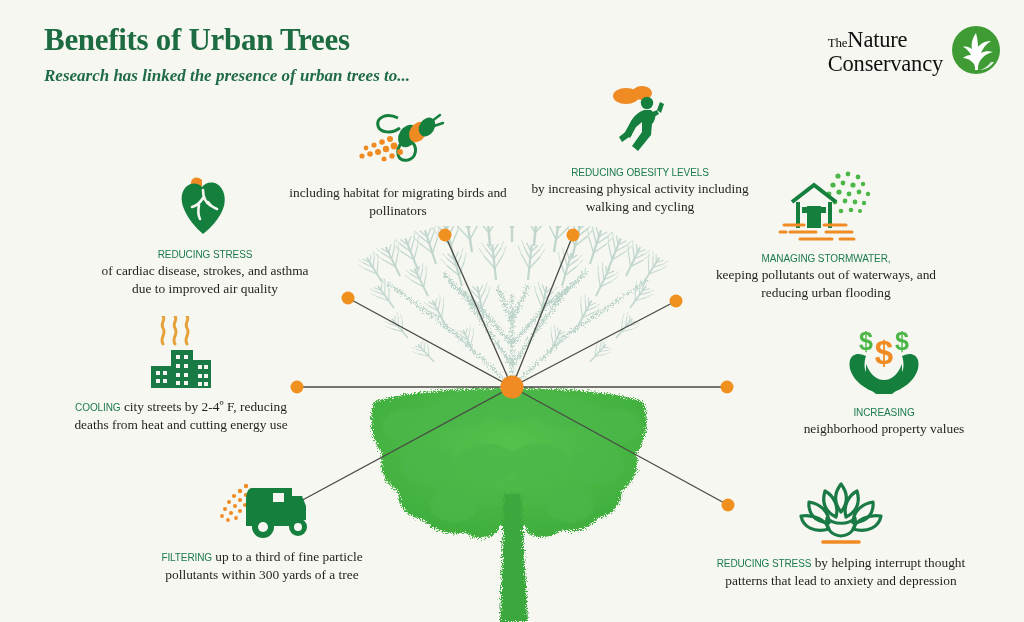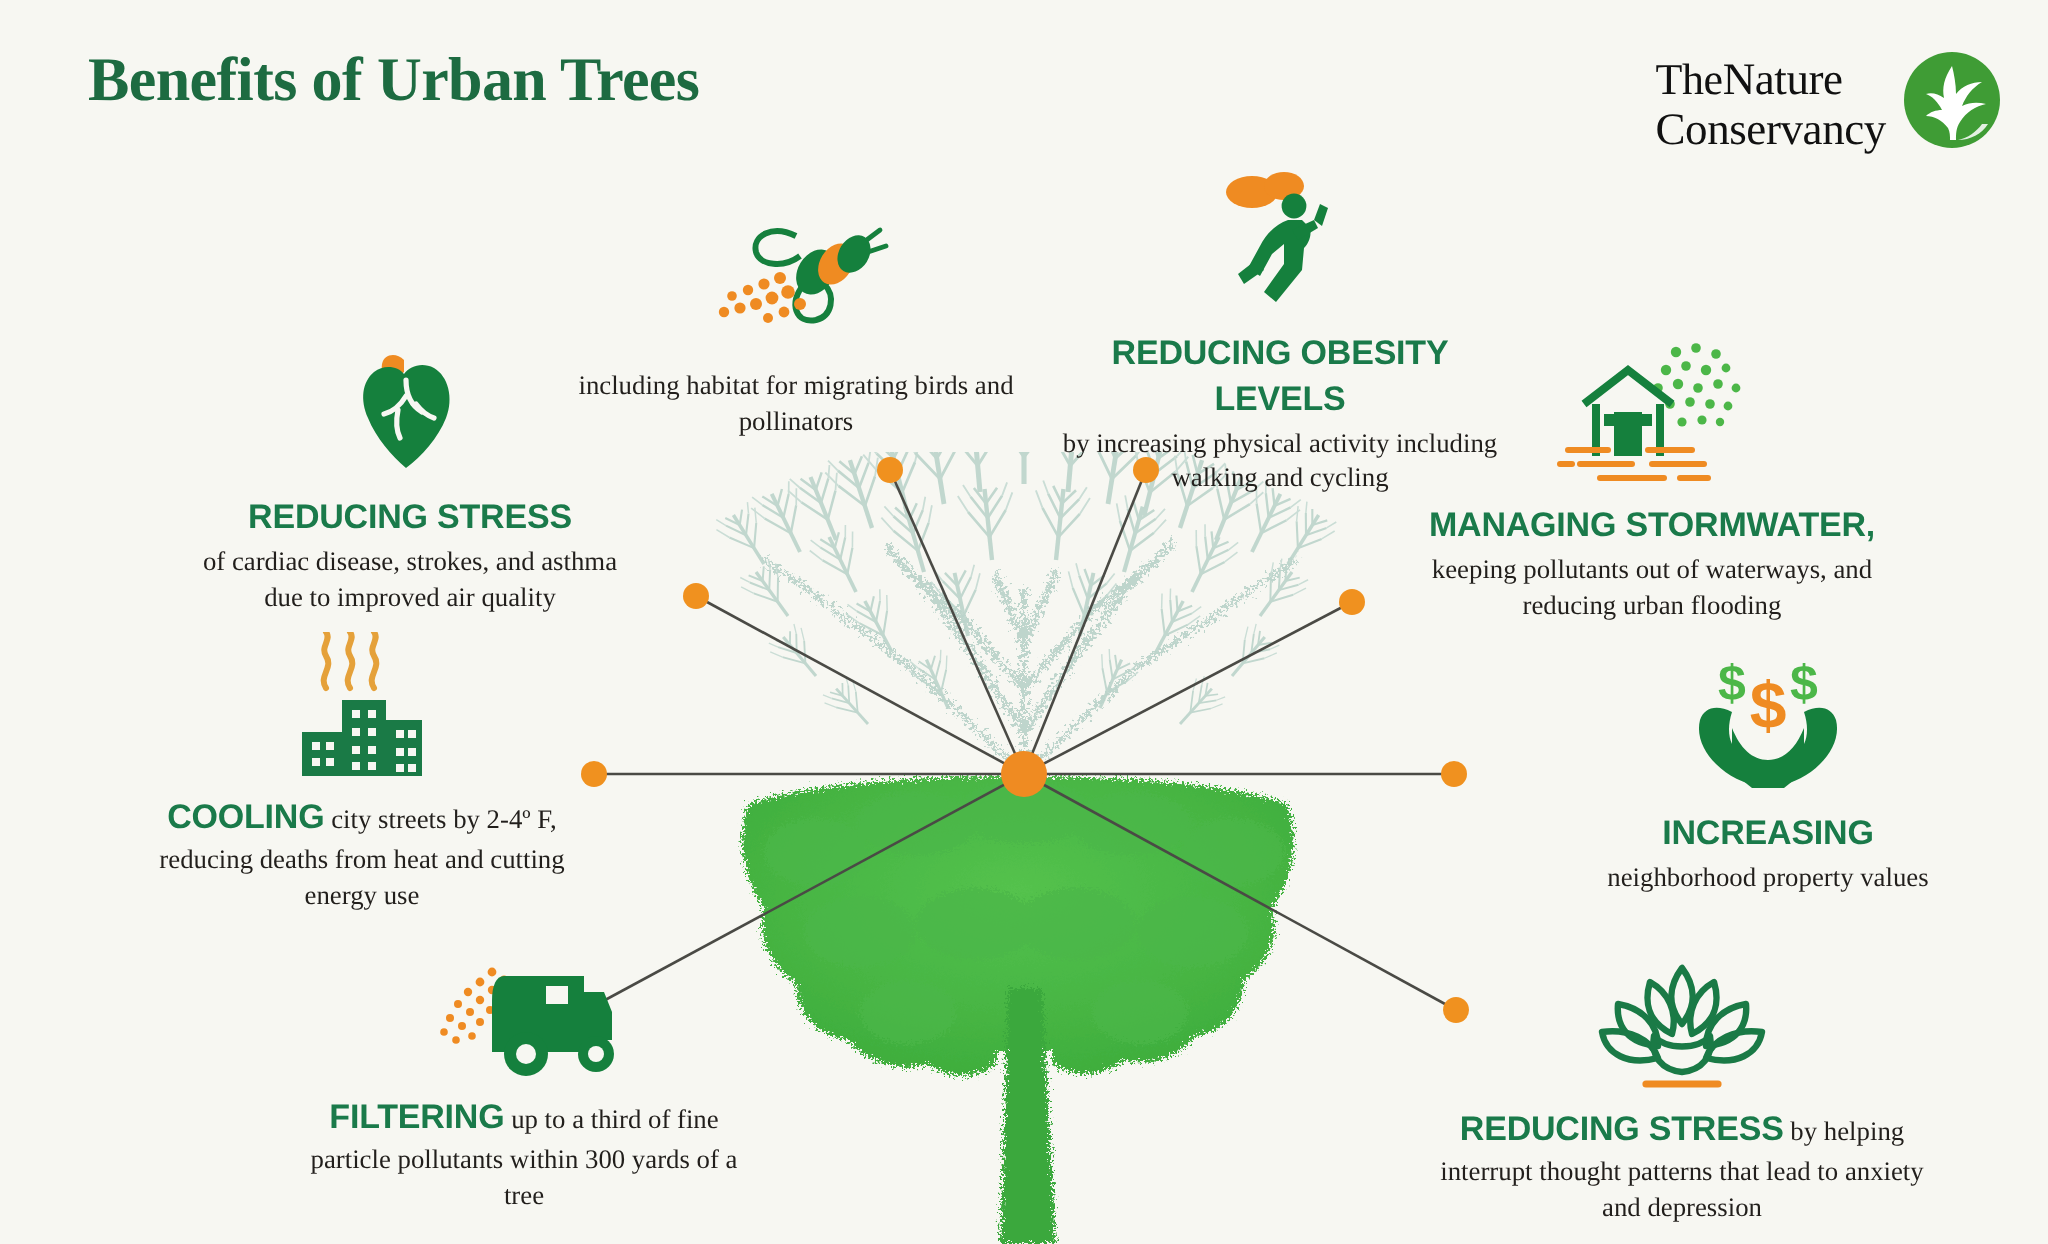--- a/index.html
+++ b/index.html
@@ -28,62 +28,63 @@
   }
 
   
   #logo { position: absolute; right: 22px; top: 24px; display: flex; align-items: center; gap: 7px; }
   #logo-wordmark {
     font-family: "Liberation Serif", serif;
     font-size: 22.5px; line-height: 1.07; color: #111; text-align: left;
     letter-spacing: -0.2px;
   }
   #logo-wordmark .l1 { display: block; }
-  #logo-wordmark .l1 .the { font-size: 22px; }
+  #logo-wordmark .l1 .the { font-size: 13px; }
   #logo-wordmark .l2 { display: block; }
 
   
   #tree-art { position: absolute; left: 338px; top: 226px; width: 350px; height: 396px; }
 
   
   #spokes { position: absolute; inset: 0; pointer-events: none; }
 
   
   .benefit { position: absolute; text-align: center; }
   .benefit .icon-wrap {
     height: 74px; display: flex; align-items: flex-end; justify-content: center;
     margin-bottom: 6px;
   }
   .benefit .btext {
     font-family: "Liberation Serif", serif;
     font-size: 13.4px; line-height: 1.34; color: #221f1c;
   }
   .benefit .btext .hd {
     font-family: "Liberation Sans", sans-serif;
-    font-weight: bold; font-size: 17px; color: #1a7a4a;
+    font-weight: normal; font-size: 10px; color: #1a7a4a;
     letter-spacing: -0.1px;
   }
   .benefit .btext .hd.block { display: block; margin-bottom: 1px; }
 
   
   #b-reducing-rates      { left: 92px;  top: 168px;  width: 226px; }
   #b-protecting-biodiv   { left: 284px; top: 104px;  width: 228px; }
   #b-reducing-obesity    { left: 528px; top: 86px;   width: 224px; }
   #b-managing-stormwater { left: 712px; top: 172px;  width: 228px; }
   #b-cooling             { left: 62px;  top: 318px;  width: 238px; }
   #b-increasing          { left: 768px; top: 326px;  width: 232px; }
   #b-filtering           { left: 98px;  top: 468px;  width: 232px; margin-left: 48px; }
   #b-reducing-stress     { left: 716px; top: 474px;  width: 250px; }
 </style>
 </head>
 <body>
 
 <div id="stage">
 
   <div id="header-title">Benefits of Urban Trees</div>
+  <div id="header-subtitle">Research has linked the presence of urban trees to...</div>
 
   <div id="logo">
     <div id="logo-wordmark">
       <span class="l1"><span class="the">The</span><span>Nature</span></span>
       <span class="l2">Conservancy</span>
     </div>
     <span>
       <svg width="52" height="52" viewBox="0 0 52 52">
         <circle cx="26" cy="26" r="24" fill="#3f9c35"></circle>
         <path d="M26 9 C22 15 21 20 22 25 C19 23 16 22 13 23 C16 24 19 27 21 31 C18 31 15 32 13 34 C17 34 21 36 24 40 C25 42 25 44 25 46 L28 46 C28 43 28 40 30 37 C33 32 38 29 43 28 C39 27 35 27 31 29 C33 24 36 20 41 17 C36 17 31 19 28 23 C28 18 27 13 26 9 Z" fill="#ffffff"></path>

